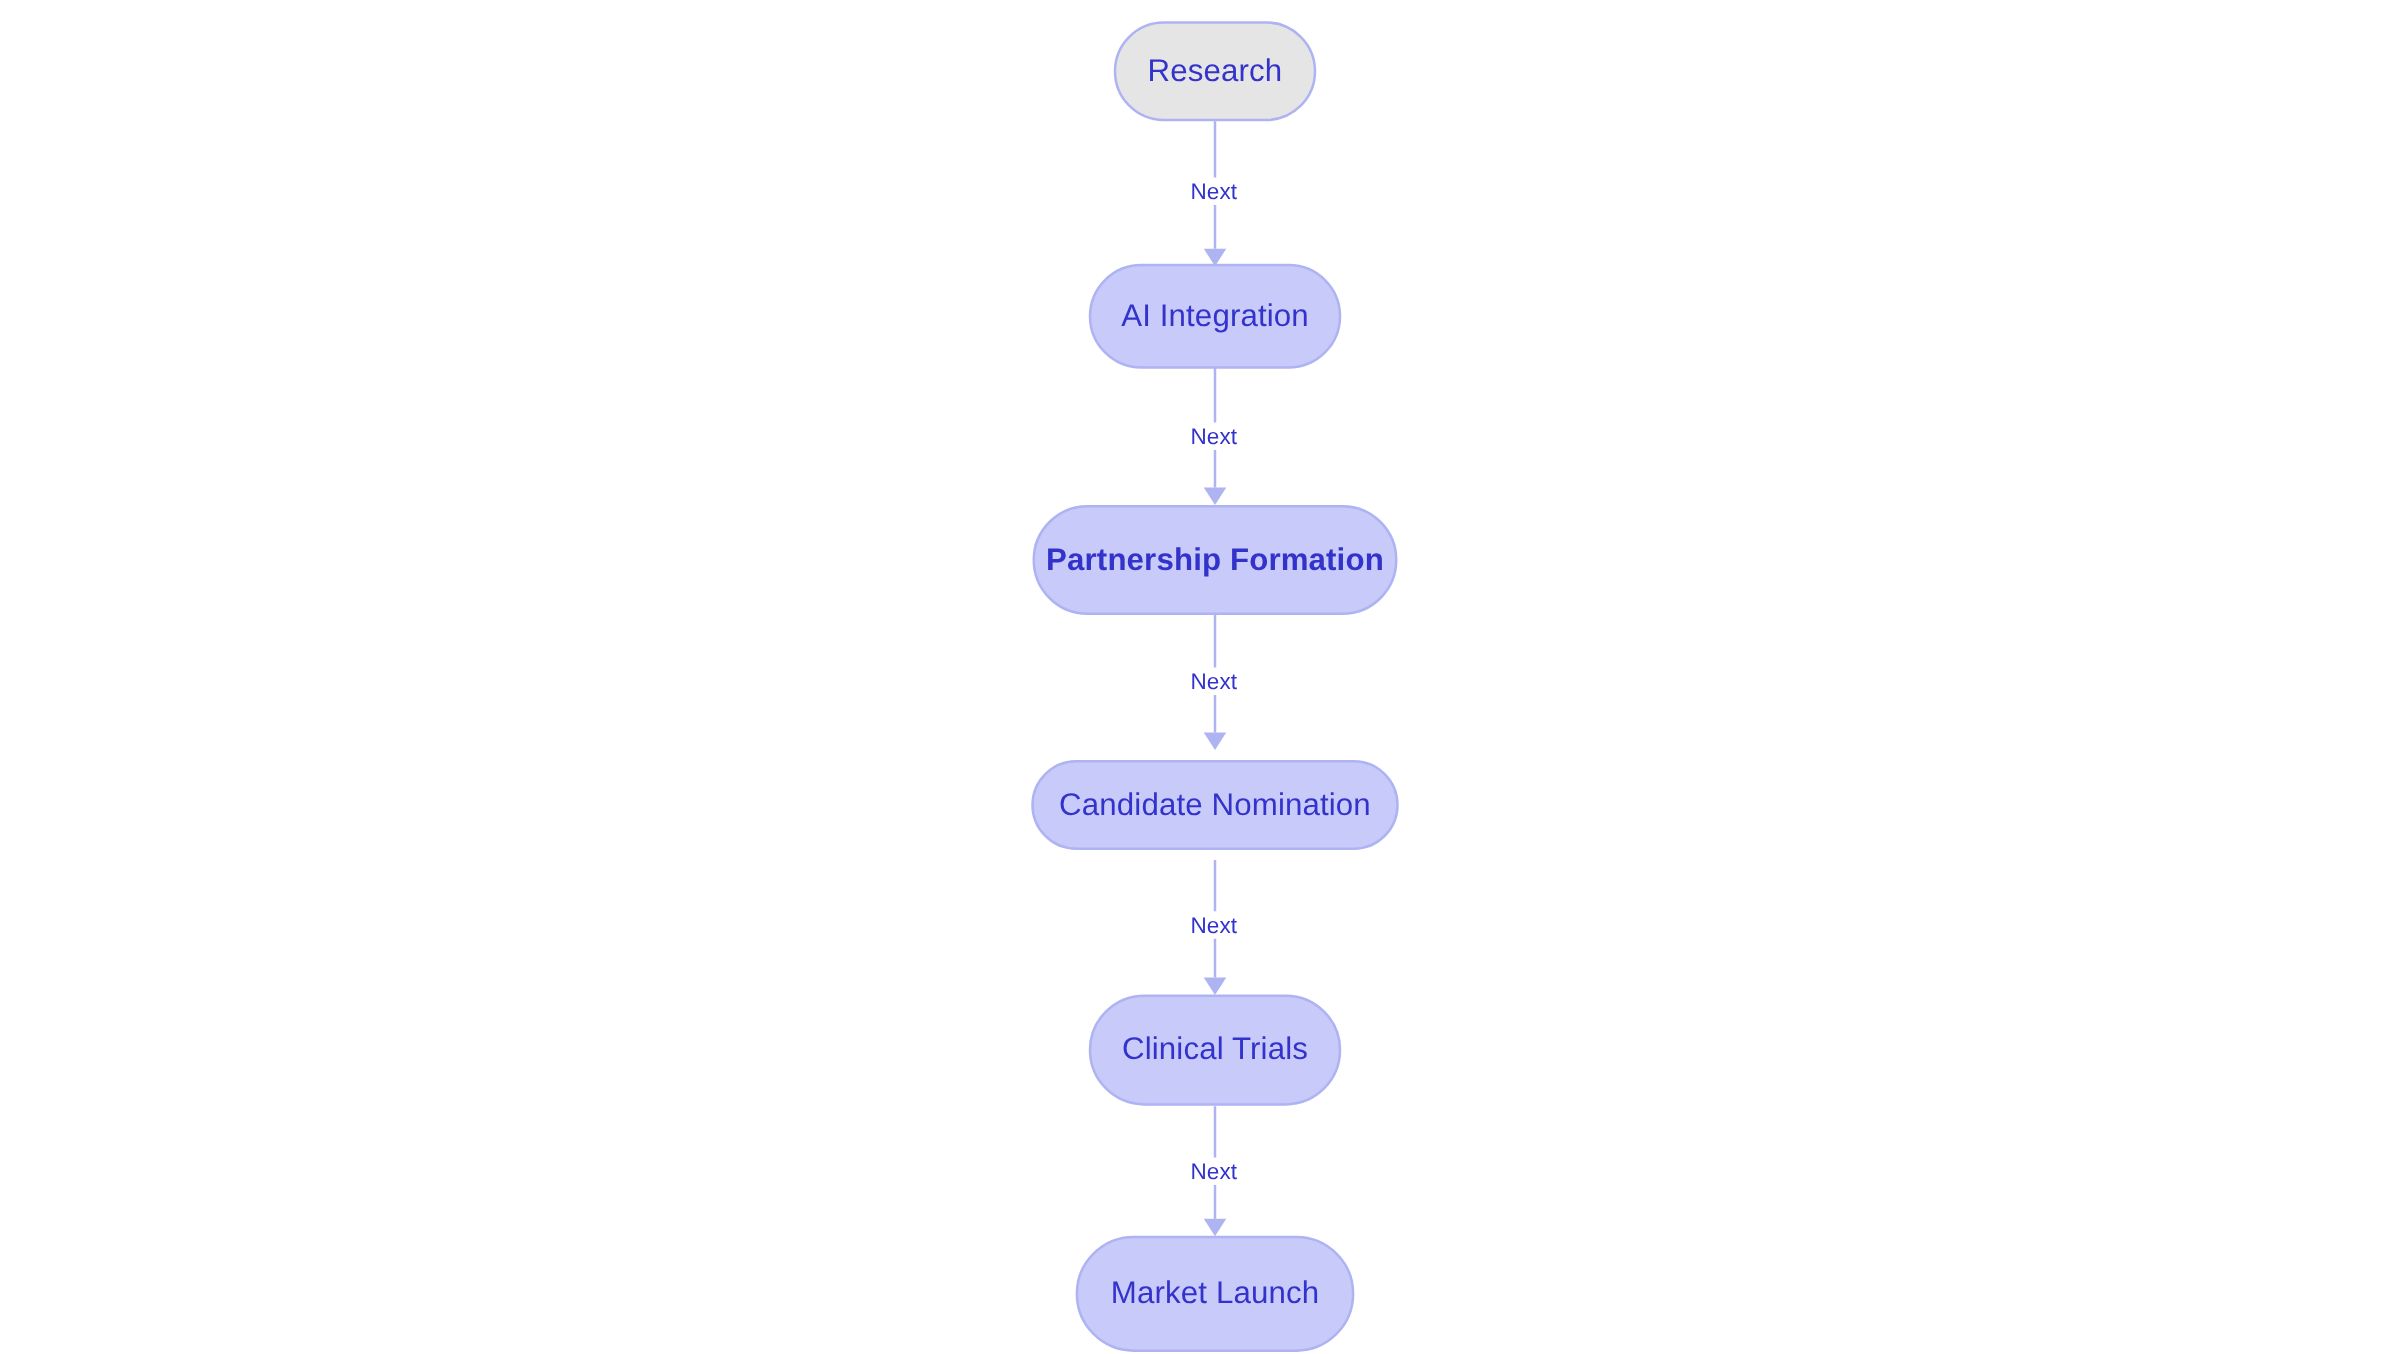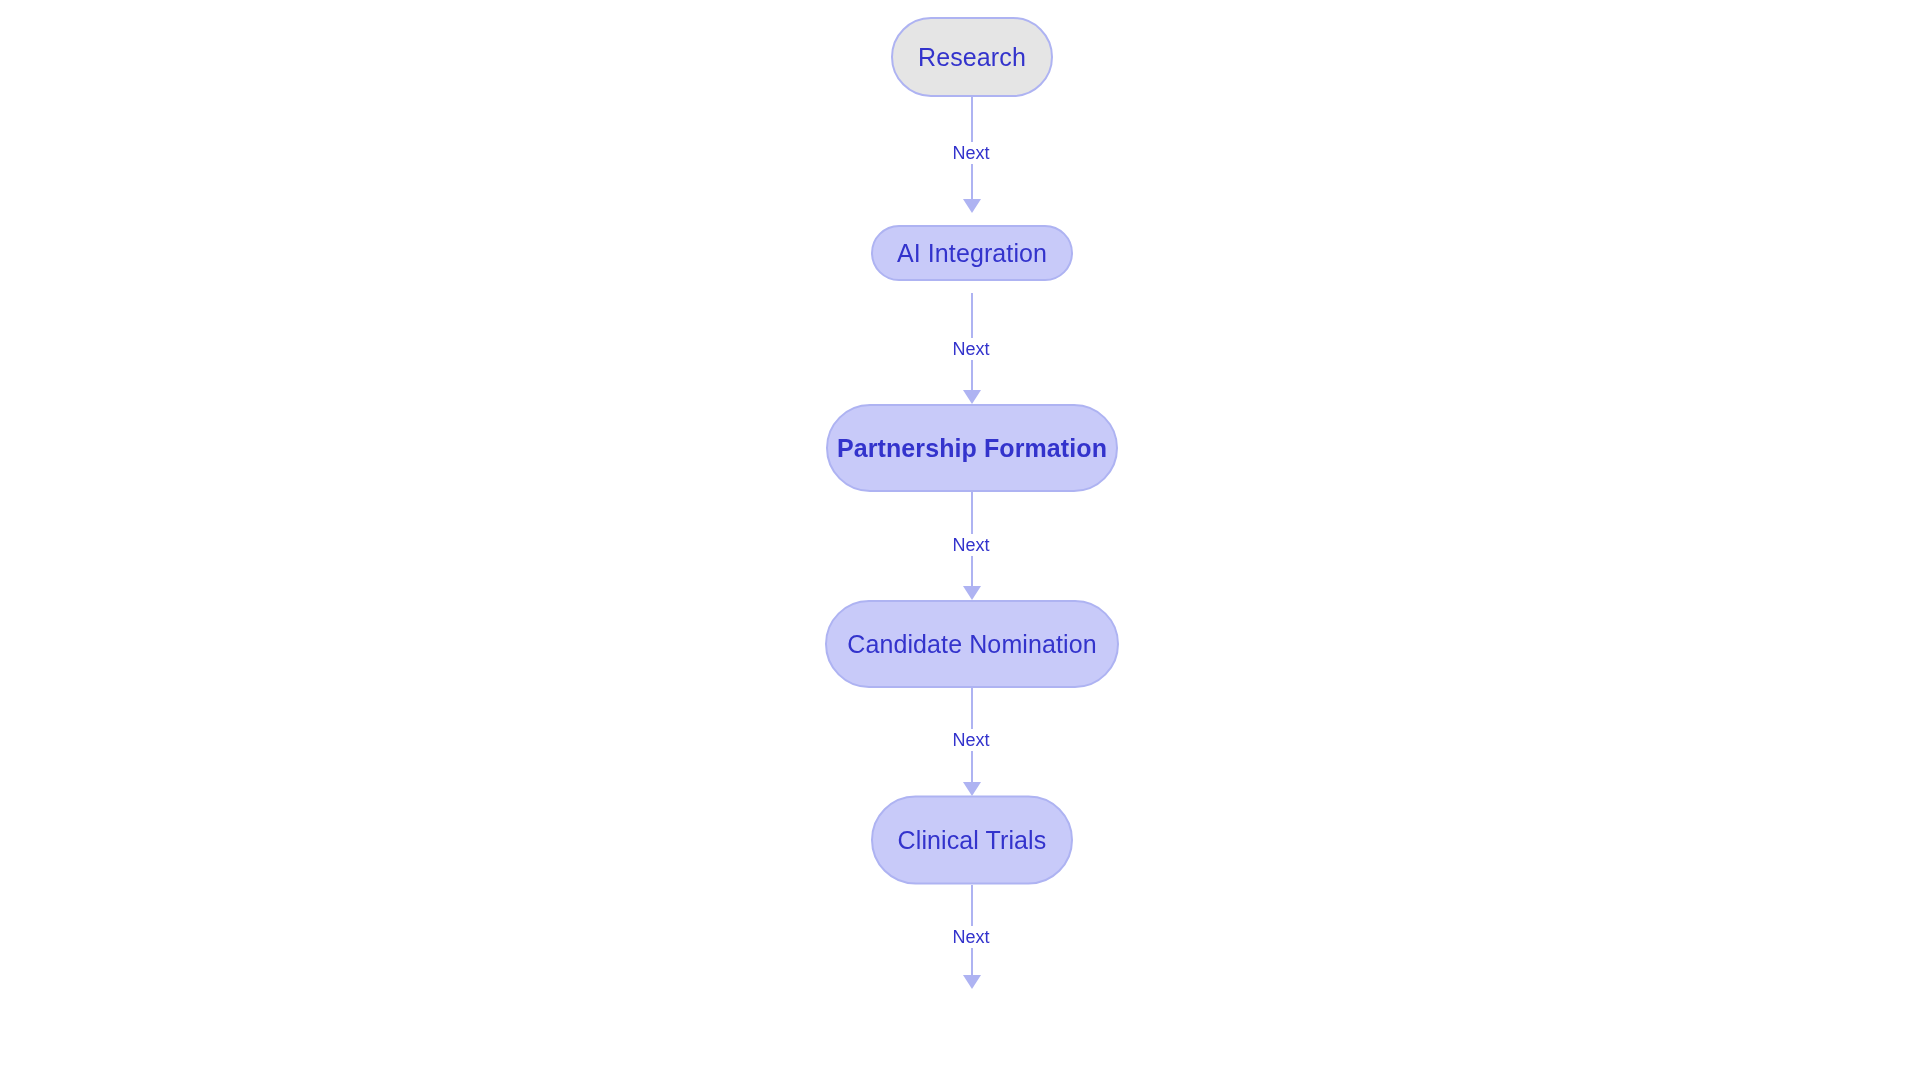--- a/index.html
+++ b/index.html
@@ -108,26 +108,29 @@
 
   <div class="edge-label" style="left: 971px; top: 153px; color: rgb(51, 51, 204);">Next</div>
   <div class="edge-label" style="left: 971px; top: 349px; color: rgb(51, 51, 204);">Next</div>
   <div class="edge-label" style="left: 971px; top: 545px; color: rgb(51, 51, 204);">Next</div>
   <div class="edge-label" style="left: 971px; top: 740px; color: rgb(51, 51, 204);">Next</div>
   <div class="edge-label" style="left: 971px; top: 937px; color: rgb(51, 51, 204);">Next</div>
 
   <div class="node" style="left: 972px; top: 57px; width: 162px; height: 80px; background: #e5e5e5; border-color: rgb(174, 179, 242);">
     <span class="node-label">Research</span>
   </div>
-  <div class="node" style="left: 972px; top: 253px; width: 202px; height: 56px; background: rgb(200, 202, 249); border-color: rgb(174, 179, 242);">
+  <div class="node" style="left: 972px; top: 253px; width: 202px; height: 84px; background: rgb(200, 202, 249); border-color: rgb(174, 179, 242);">
     <span class="node-label">AI Integration</span>
   </div>
   <div class="node" style="left: 972px; top: 448px; width: 292px; height: 88px; background: rgb(200, 202, 249); border-color: rgb(174, 179, 242); font-weight: bold;">
     <span class="node-label">Partnership Formation</span>
   </div>
-  <div class="node" style="left: 972px; top: 644px; width: 294px; height: 88px; background: rgb(200, 202, 249); border-color: rgb(174, 179, 242);">
+  <div class="node" style="left: 972px; top: 644px; width: 294px; height: 72px; background: rgb(200, 202, 249); border-color: rgb(174, 179, 242);">
     <span class="node-label">Candidate Nomination</span>
   </div>
   <div class="node" style="left: 972px; top: 840px; width: 202px; height: 89px; background: rgb(200, 202, 249); border-color: rgb(174, 179, 242);">
     <span class="node-label">Clinical Trials</span>
   </div>
+  <div class="node" style="left: 972px; top: 1035px; width: 223px; height: 93px; background: rgb(200, 202, 249); border-color: rgb(174, 179, 242);">
+    <span class="node-label">Market Launch</span>
+  </div>
 
 </div>
 
 </body></html>

